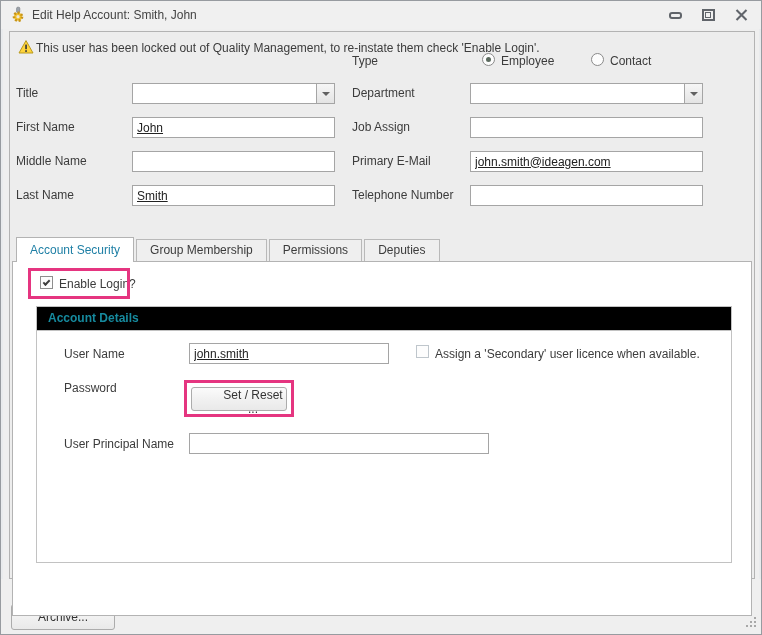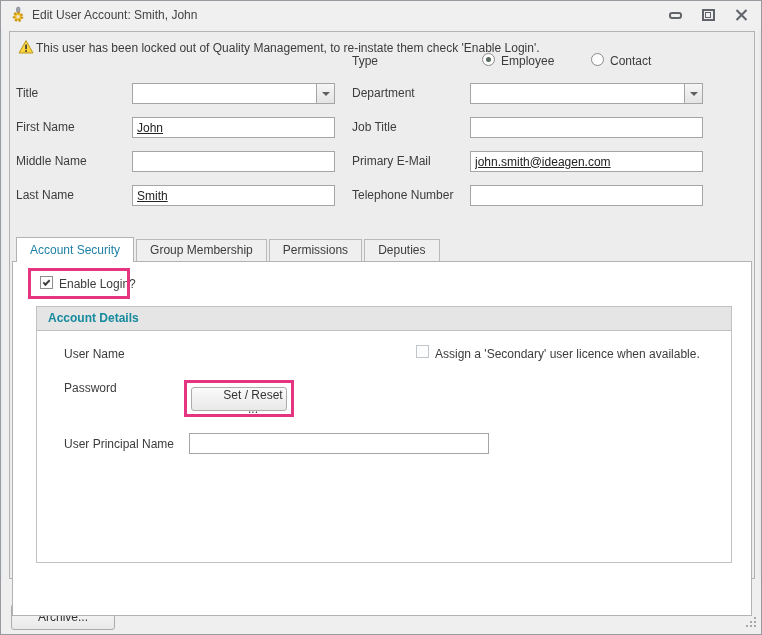--- a/index.html
+++ b/index.html
@@ -77,21 +77,21 @@
   .tab-panel{
     position:absolute; left:2px; top:229px; width:740px; height:355px;
     background:#FFFFFF; border:1px solid #B3B3B3; z-index:2;
   }
 
   .pink-box{ position:absolute; border:3px solid #E53580; pointer-events:none; z-index:5; }
 
   
   .groupbox{ position:absolute; left:23px; top:44px; width:696px; height:257px;
     border:1px solid #C2C2C2; background:#FFFFFF; }
-  .group-header{ height:24px; background:#e5e5e5; border-bottom:1px solid #C2C2C2;
+  .group-header{ height:24px; background:#000000; border-bottom:1px solid #C2C2C2;
     line-height:23px; padding-left:11px; }
   .group-title{ font-weight:bold; color:#168A9E; }
 
   
   .btn{
     position:absolute; height:26px; border:1px solid #ACACAC; border-radius:3px;
     background:linear-gradient(180deg,#FBFBFB 0%,#F1F1F1 50%,#E9E9E9 100%);
     font-family:inherit; font-size:12px; color:#333; cursor:pointer;
   }
   .btn-small{ height:24px; }
@@ -104,21 +104,21 @@
 <body>
 
 <div class="dialog">
 
   <div class="titlebar">
     <svg class="app-icon" viewBox="0 0 17 17">
       <rect x="6.6" y="1.2" width="3.2" height="5.5" rx="1.2" fill="#9CA3AB" stroke="#6E747B" stroke-width="0.6"></rect>
       <circle cx="8" cy="10.7" r="4" fill="#F2C12E" stroke="#C79417" stroke-width="2.6" stroke-dasharray="1.9 1.7"></circle>
       <circle cx="8" cy="10.7" r="1.6" fill="#EDE8DB"></circle>
     </svg>
-    <span class="win-title">Edit User Account: Smith, John</span>
+    <span class="win-title">Edit Help Account: Smith, John</span>
     <div class="win-controls">
       <span class="win-btn">
           <span class="ico-min"></span>
         </span>
       <span class="win-btn">
           <span class="ico-max"></span>
         </span>
       <span class="win-btn">
         <svg width="13" height="12" viewBox="0 0 13 12">
           <path d="M1.5 1 L11.5 11 M11.5 1 L1.5 11" stroke="#60646A" stroke-width="2.1" fill="none"></path>
@@ -152,21 +152,21 @@
     </div>
     <span class="lbl" style="left:342px; top:54px;">Department</span>
     <div class="combo" style="left:460px; top:51px; width:233px;">
       <button class="combo-btn">
           <i class="caret"></i>
         </button>
     </div>
 
     <span class="lbl" style="left:6px; top:88px;">First Name</span>
     <input class="textbox" style="left: 122px; top: 85px; width: 203px;" value="John">
-    <span class="lbl" style="left:342px; top:88px;">Job Title</span>
+    <span class="lbl" style="left:342px; top:88px;">Job Assign</span>
     <input class="textbox" style="left: 460px; top: 85px; width: 233px;" value="">
 
     <span class="lbl" style="left:6px; top:122px;">Middle Name</span>
     <input class="textbox" style="left: 122px; top: 119px; width: 203px;" value="">
     <span class="lbl" style="left:342px; top:122px;">Primary E-Mail</span>
     <input class="textbox" style="left: 460px; top: 119px; width: 233px;" value="john.smith@ideagen.com">
 
     <span class="lbl" style="left:6px; top:156px;">Last Name</span>
     <input class="textbox" style="left: 122px; top: 153px; width: 203px;" value="Smith">
     <span class="lbl" style="left:342px; top:156px;">Telephone Number</span>
@@ -186,20 +186,21 @@
           <span class="check-mark"></span>
         </span>
       <span class="lbl" style="left:46px; top:15px;">Enable Login?</span>
 
       <div class="groupbox">
         <div class="group-header">
           <span class="group-title">Account Details</span>
         </div>
 
         <span class="lbl" style="left:27px; top:40px;">User Name</span>
+        <input class="textbox" style="left: 152px; top: 36px; width: 200px;" value="john.smith">
 
         <span class="checkbox soft" style="left:379px; top:38px;"></span>
         <span class="lbl" style="left:398px; top:40px;">Assign a 'Secondary' user licence when available.</span>
 
         <span class="lbl" style="left:27px; top:74px;">Password</span>
         <div class="pink-box" style="left:147px; top:73px; width:110px; height:37px;"></div>
         <button class="btn btn-small" style="left:154px; top:80px; width:96px;padding-left:28px;">Set / Reset ...</button>
 
         <span class="lbl" style="left:27px; top:130px;">User Principal Name</span>
         <input class="textbox" style="left: 152px; top: 126px; width: 300px;" value="">

